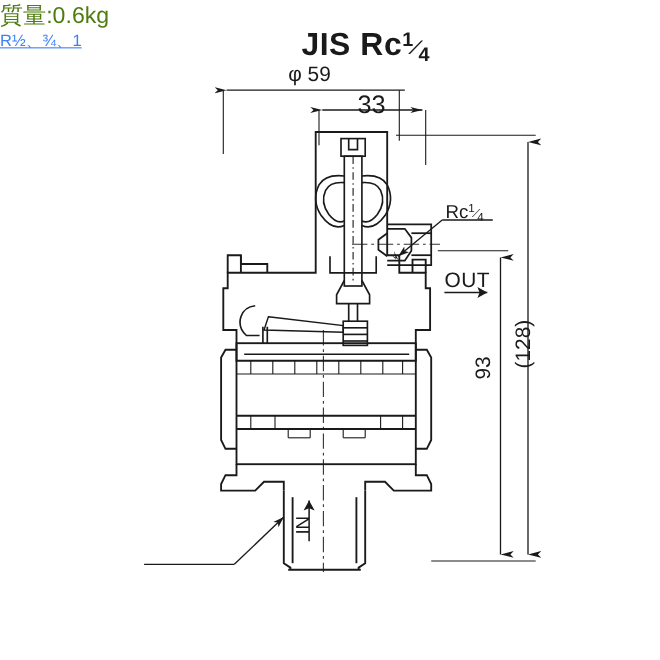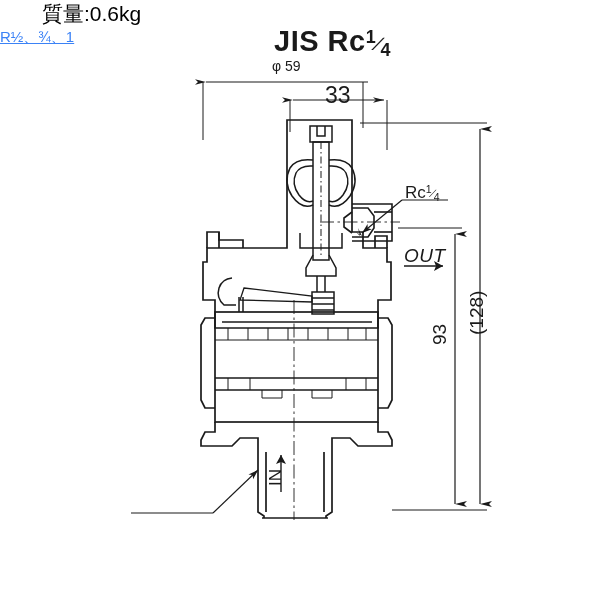--- a/index.html
+++ b/index.html
@@ -27,24 +27,24 @@
   .frac{display:inline-block;position:relative;font-size:0.62em;vertical-align:0.05em;}
   .frac .n{position:relative;top:-0.42em;}
   .frac .s{display:inline-block;transform:skewX(-18deg);padding:0 0.02em;}
   .frac .d{position:relative;top:0.30em;}
   .dimtxt{
     position:absolute;
     color:#1a1a1a;
     white-space:nowrap;
     font-size:19px;
   }
-  #d-phi{left:272px;top:58px;font-size:14px;}
+  #d-phi{left:262px;top:58px;font-size:19px;}
   #d-33{left:325px;top:82px;font-size:23px;}
   #lbl-rc{left:405px;top:183px;font-size:17px;}
-  #lbl-out{left:404px;top:245px;font-size:19px;letter-spacing:0.5px;font-style:italic;}
+  #lbl-out{left:404px;top:245px;font-size:19px;letter-spacing:0.5px;}
   #d-93{
     left:429px;top:345px;
     font-size:19px;
     transform:rotate(-90deg);
     transform-origin:left top;
   }
   #d-128{
     left:466px;top:335px;
     font-size:19px;
     transform:rotate(-90deg);
@@ -52,23 +52,22 @@
   }
   #lbl-in{
     left:266px;top:486px;
     font-size:17px;
     transform:rotate(-90deg);
     transform-origin:left top;
   }
   #lbl-mass{
     left:114px;top:450px;
     font-size:21px;
-    color:#000000;
-    white-space:nowrap;
-    margin-left:42px;
+    color:#4d7c0f;
+    white-space:nowrap;
   }
   #lbl-rspec{
     left:128px;top:496px;
     font-size:15px;
     color:#3b82f6;
     white-space:nowrap;
     text-decoration:underline;
   }
 </style>
 </head>

